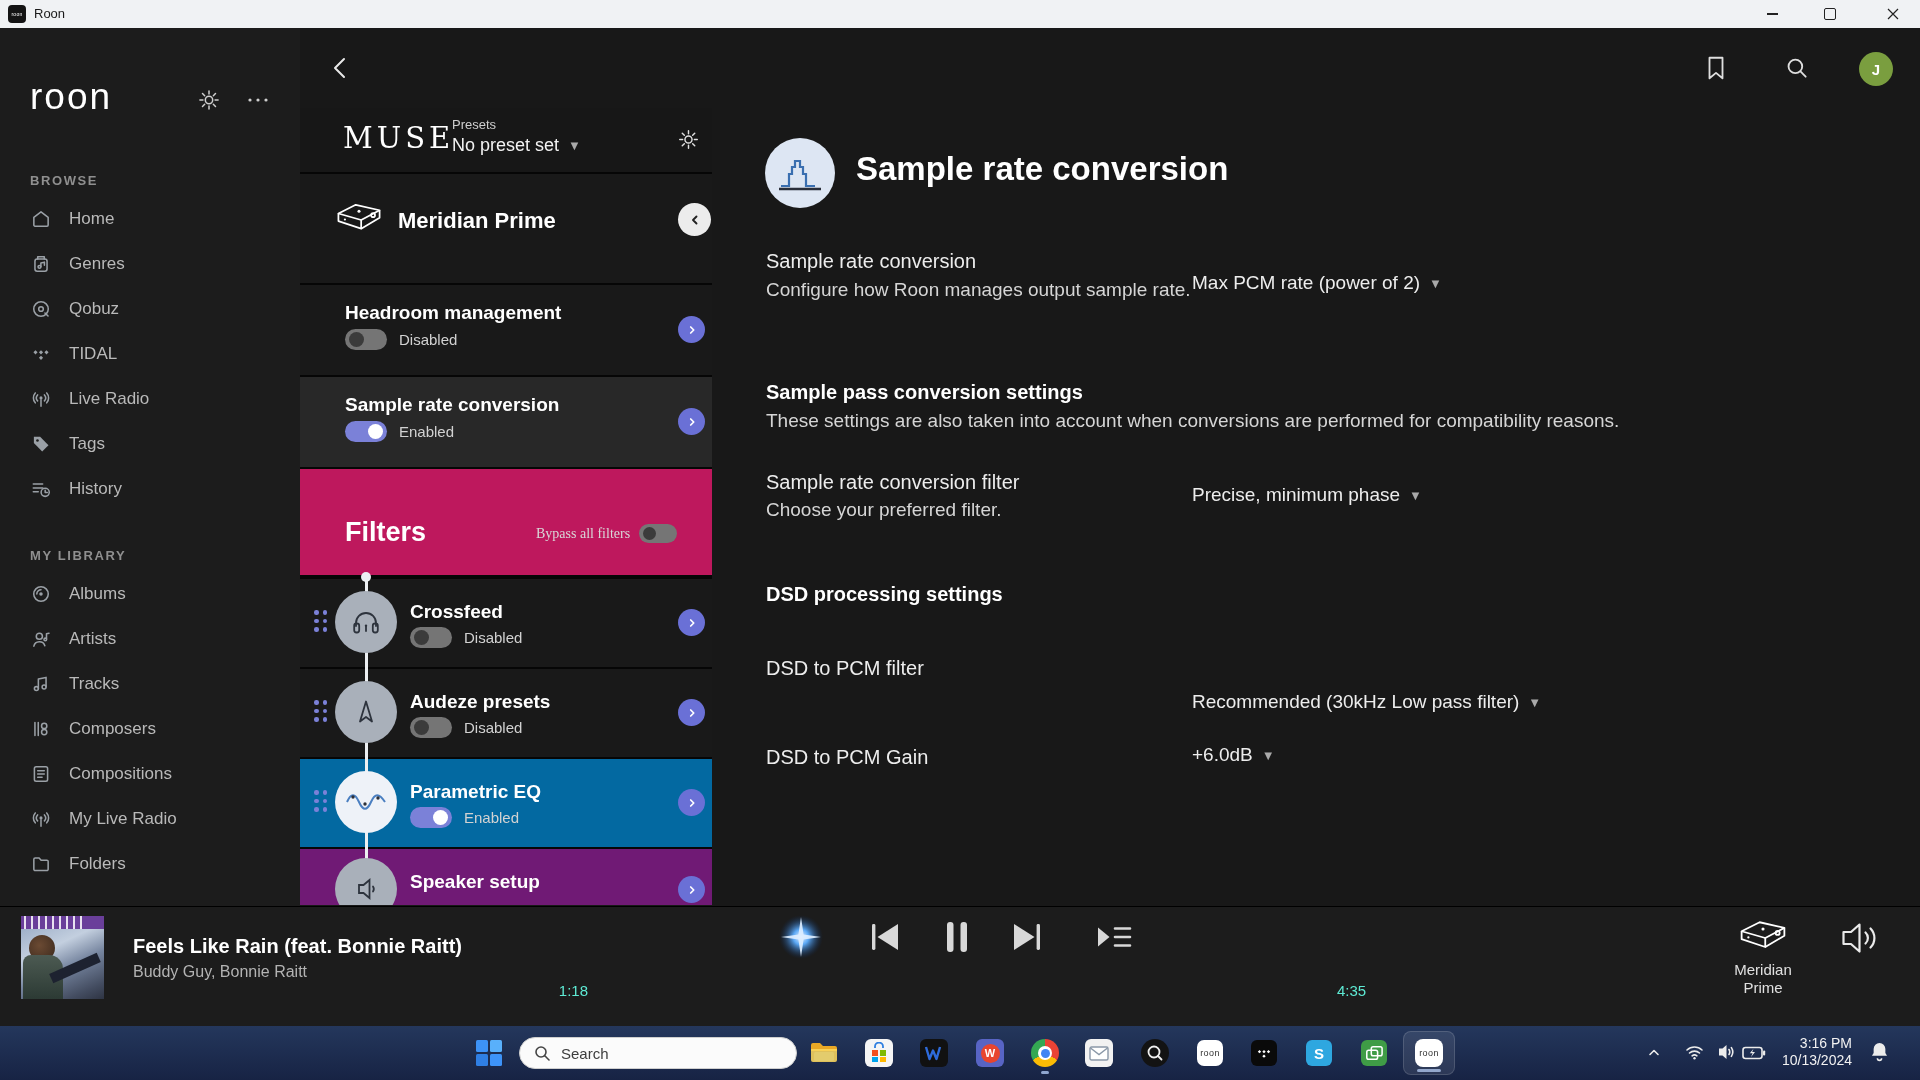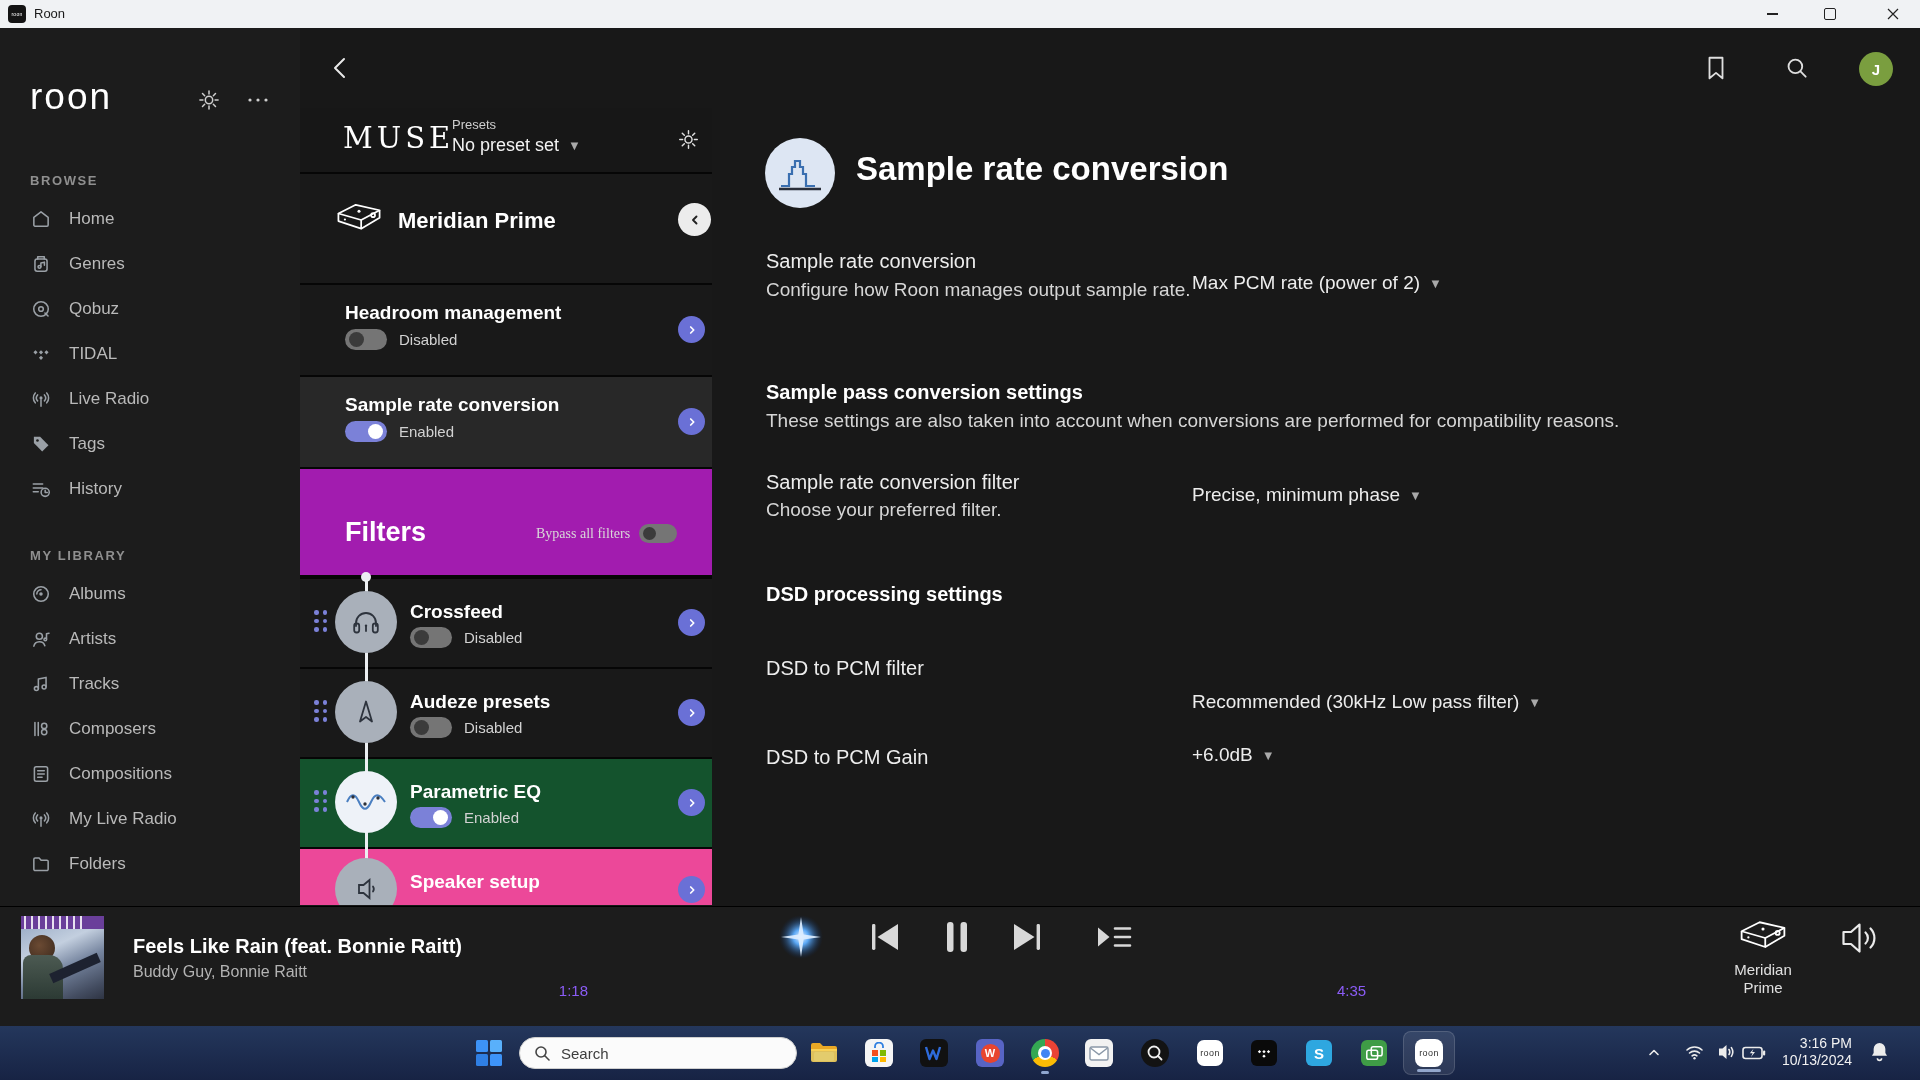--- a/index.html
+++ b/index.html
@@ -43,21 +43,21 @@
   .sigline{position:absolute;left:64.5px;width:3px;background:#eceff2;z-index:2;}
   .sigdot{position:absolute;left:61px;width:10px;height:10px;border-radius:50%;background:#eceff2;z-index:2;}
   
   .set-label{font-size:20px;color:#ededed;}
   .set-sec{font-size:20px;font-weight:700;color:#fff;}
   .set-desc{font-size:19px;line-height:26px;color:#d5d5d5;}
   .set-value{font-size:19px;color:#ededed;display:flex;align-items:center;gap:9px;}
   .caret{color:#a9a9a9;font-size:13px;}
   
   #playerbar{left:0;top:906px;width:1920px;height:120px;background:#1c1c1c;border-top:1px solid #000;box-sizing:border-box;}
-  .ptime{font-size:15px;color:#8b5cf6;}
+  .ptime{font-size:15px;color:#5eead4;}
   
   #taskbar{left:0;top:1026px;width:1920px;height:54px;background:linear-gradient(#24375c,#172344);}
   .tk{position:absolute;display:flex;align-items:center;justify-content:center;}
   .pill{left:519px;top:11px;width:278px;height:32px;background:#fbfbfb;border:1px solid #cfcfcf;border-radius:17px;display:flex;align-items:center;gap:10px;padding-left:14px;box-sizing:border-box;color:#3d3d3d;font-size:15px;}
   .appbox{border-radius:6px;}
   .tray-ic{stroke:#ececec;fill:none;stroke-width:1.6;stroke-linecap:round;stroke-linejoin:round;}
   .tray-fill{fill:#ececec;stroke:none;}
   .clock{color:#f2f2f2;font-size:14px;line-height:17px;text-align:right;}
 </style>
 </head>
@@ -293,21 +293,21 @@
           </div>
         <span class="state-lb">Enabled</span>
       </div>
       <div class="chev" style="left:378px;top:31px;">
         <svg width="12" height="12" viewBox="0 0 14 14">
             <path d="M5.5 3.5 L9 7 L5.5 10.5" stroke="#fff" stroke-width="2" fill="none" stroke-linecap="round" stroke-linejoin="round"></path>
           </svg>
       </div>
     </div>
 
-    <div class="abs mp-sec" style="top:361px;height:106px;background:#a21caf;">
+    <div class="abs mp-sec" style="top:361px;height:106px;background:#be185d;">
       <div class="abs" style="left:45px;top:48px;font-size:27px;font-weight:700;color:#fff;">Filters</div>
       <div class="abs trow" style="left:236px;top:55px;gap:9px;font-family:Liberation Serif, serif;">
         <span style="font-size:14px;color:#d8d8d8;">Bypass all filters</span>
         <div class="toggle sm">
             <div class="knob"></div>
           </div>
       </div>
     </div>
 
     <div class="sigline" style="top:469px;height:328px;"></div>
@@ -368,21 +368,21 @@
           </div>
         <span class="state-lb">Disabled</span>
       </div>
       <div class="chev" style="left:378px;top:30px;">
         <svg width="12" height="12" viewBox="0 0 14 14">
             <path d="M5.5 3.5 L9 7 L5.5 10.5" stroke="#fff" stroke-width="2" fill="none" stroke-linecap="round" stroke-linejoin="round"></path>
           </svg>
       </div>
     </div>
 
-    <div class="abs mp-sec" style="top:651px;height:88px;background:#14532d;">
+    <div class="abs mp-sec" style="top:651px;height:88px;background:#0369a1;">
       <div class="dots" style="left:14px;top:31px;">
           <i></i>
           <i></i>
           <i></i>
           <i></i>
           <i></i>
           <i></i>
         </div>
       <div class="fcirc light" style="left:35px;top:12px;">
         <svg width="42" height="26" viewBox="0 0 42 26">
@@ -399,21 +399,21 @@
           </div>
         <span class="state-lb">Enabled</span>
       </div>
       <div class="chev" style="left:378px;top:30px;">
         <svg width="12" height="12" viewBox="0 0 14 14">
             <path d="M5.5 3.5 L9 7 L5.5 10.5" stroke="#fff" stroke-width="2" fill="none" stroke-linecap="round" stroke-linejoin="round"></path>
           </svg>
       </div>
     </div>
 
-    <div class="abs mp-sec" style="top:741px;height:56px;background:#ec4899;">
+    <div class="abs mp-sec" style="top:741px;height:56px;background:#701a75;">
       <div class="fcirc" style="left:35px;top:9px;">
         <svg width="30" height="30" viewBox="0 0 30 30">
             <g stroke="#2d333d" stroke-width="1.8" fill="none" stroke-linecap="round">
               <path d="M12.5 11 H8 v8 h4.5 l6 5 V6 Z"></path>
               <path d="M22 12.5 a4.5 4.5 0 0 1 0 5"></path>
             </g>
           </svg>
       </div>
       <div class="abs mp-title" style="left:110px;top:22px;z-index:3;">Speaker setup</div>
       <div class="chev" style="left:378px;top:27px;">

